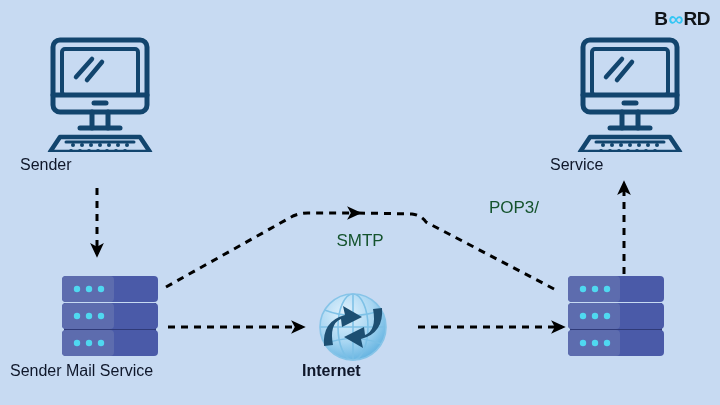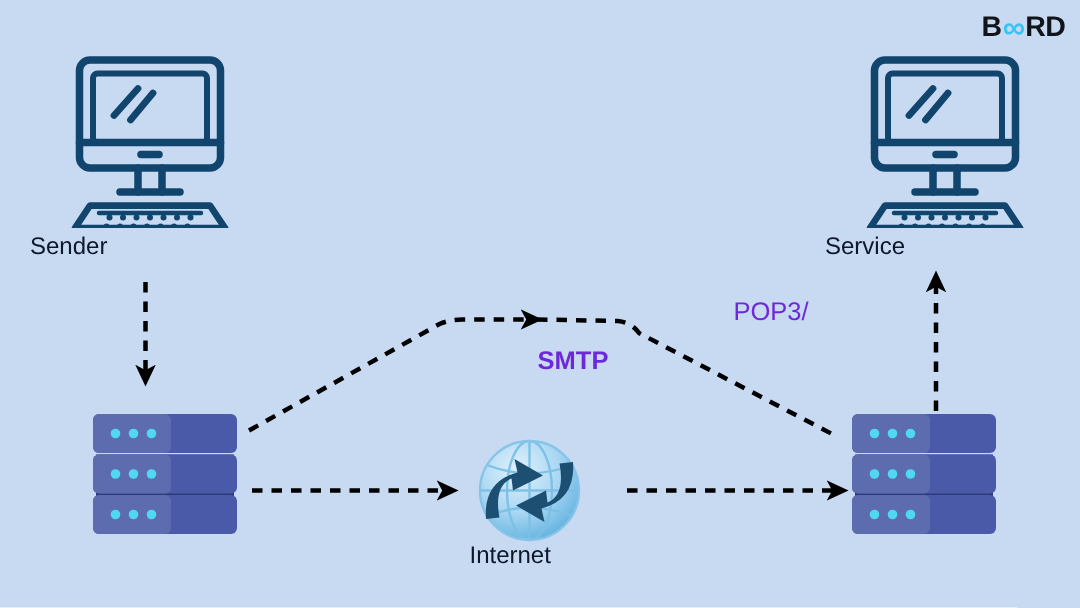--- a/index.html
+++ b/index.html
@@ -48,21 +48,21 @@
     position: absolute;
     color: #0f172a;
     font-size: 16px;
     font-family: "Liberation Sans", sans-serif;
     white-space: nowrap;
     line-height: 1.15;
   }
   .proto-label {
     position: absolute;
     text-align: center;
-    color: #6d28d9;
+    color: #14532d;
     font-size: 17px;
     font-family: "Liberation Sans", sans-serif;
     line-height: 1.35;
     white-space: nowrap;
   }
 
   
   .icon-box { position: absolute; }
 
   
@@ -179,20 +179,21 @@
           <circle cx="39" cy="14" r="3.2"></circle>
         <circle cx="15" cy="41" r="3.2"></circle>
           <circle cx="27" cy="41" r="3.2"></circle>
           <circle cx="39" cy="41" r="3.2"></circle>
         <circle cx="15" cy="68" r="3.2"></circle>
           <circle cx="27" cy="68" r="3.2"></circle>
           <circle cx="39" cy="68" r="3.2"></circle>
       </g>
     </svg>
   </div>
+  <div class="node-label" style="left:10px; top:362px; width:200px;">Sender Mail Service</div>
 
   <div class="icon-box" style="left:568px; top:275px; width:96px; height:82px;">
     <svg width="96" height="82" viewBox="0 0 96 82" aria-hidden="true">
       <g>
         <rect x="2" y="28" width="92" height="6" fill="#2f3a78"></rect>
         <rect x="2" y="53" width="92" height="6" fill="#2f3a78"></rect>
         <rect x="0" y="1" width="96" height="26" rx="4" fill="#4a5aa8"></rect>
         <rect x="0" y="1" width="52" height="26" rx="4" fill="#5d6cae"></rect>
         <rect x="0" y="28" width="96" height="26" rx="4" fill="#4a5aa8"></rect>
         <rect x="0" y="28" width="52" height="26" rx="4" fill="#5d6cae"></rect>
@@ -234,23 +235,23 @@
 
       <g fill="#1d4f72">
         <path d="M8 56 Q6 31 29 25 L27 16 L46 27 L26 37 L25 29 Q13 34 17 55 Z"></path>
       </g>
 
       <g fill="#1d4f72">
         <path d="M66 18 Q68 43 45 49 L47 58 L28 47 L48 37 L49 45 Q61 40 57 19 Z"></path>
       </g>
     </svg>
   </div>
-  <div class="node-label" style="left:313px; top:362px; width:80px;">Internet</div>
-
-  <div class="proto-label" style="left:332px; top:230px; width:100px;font-weight:bold;">
+  <div class="node-label" style="left:302px; top:362px; width:80px;font-weight:bold;">Internet</div>
+
+  <div class="proto-label" style="left:310px; top:230px; width:100px;">
     <div>SMTP</div>
   </div>
 
   <div class="proto-label" style="left:462px; top:197px; width:104px;">
     <div>POP3/</div>
   </div>
 
   <svg id="arrows">
     <defs>
       <marker id="ah" viewBox="0 0 10 10" refX="7" refY="5" markerWidth="5.2" markerHeight="5.2" orient="auto-start-reverse">

